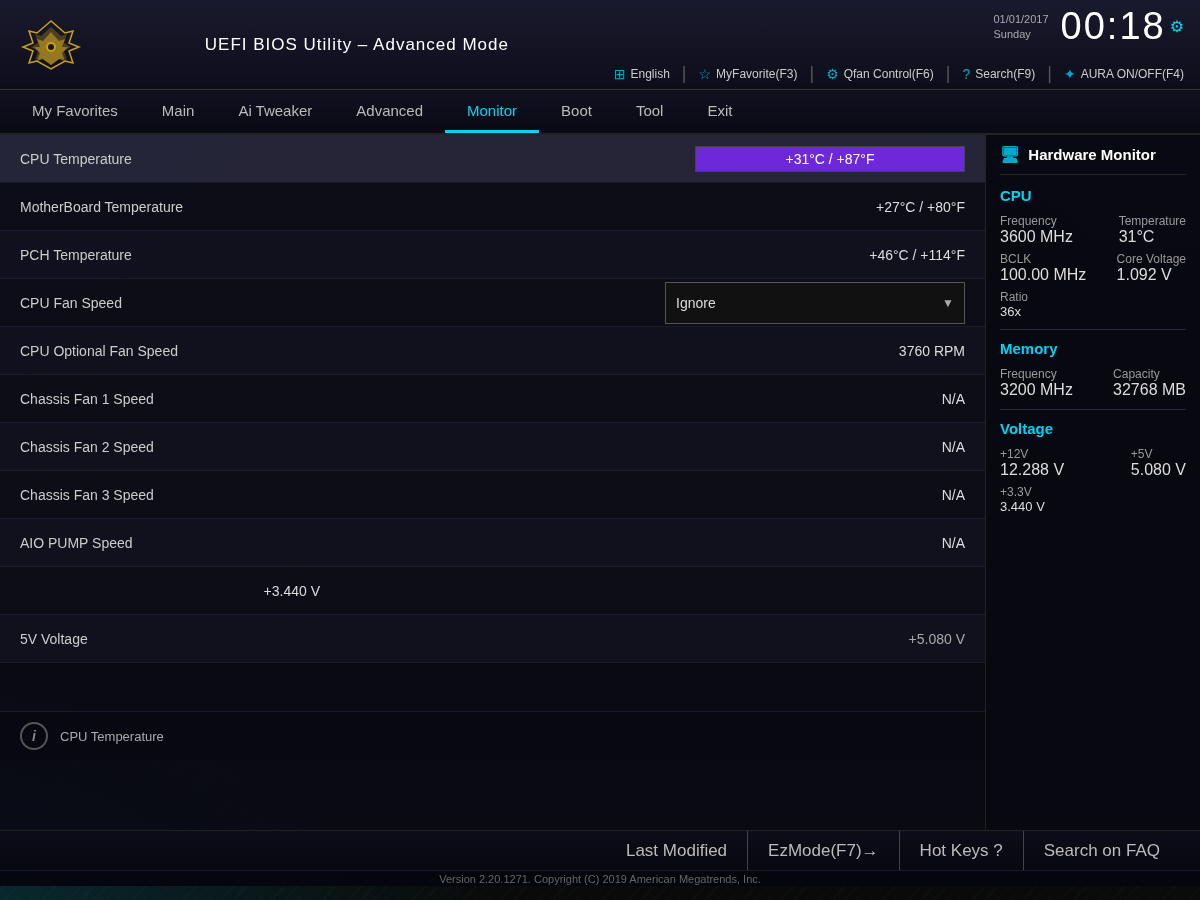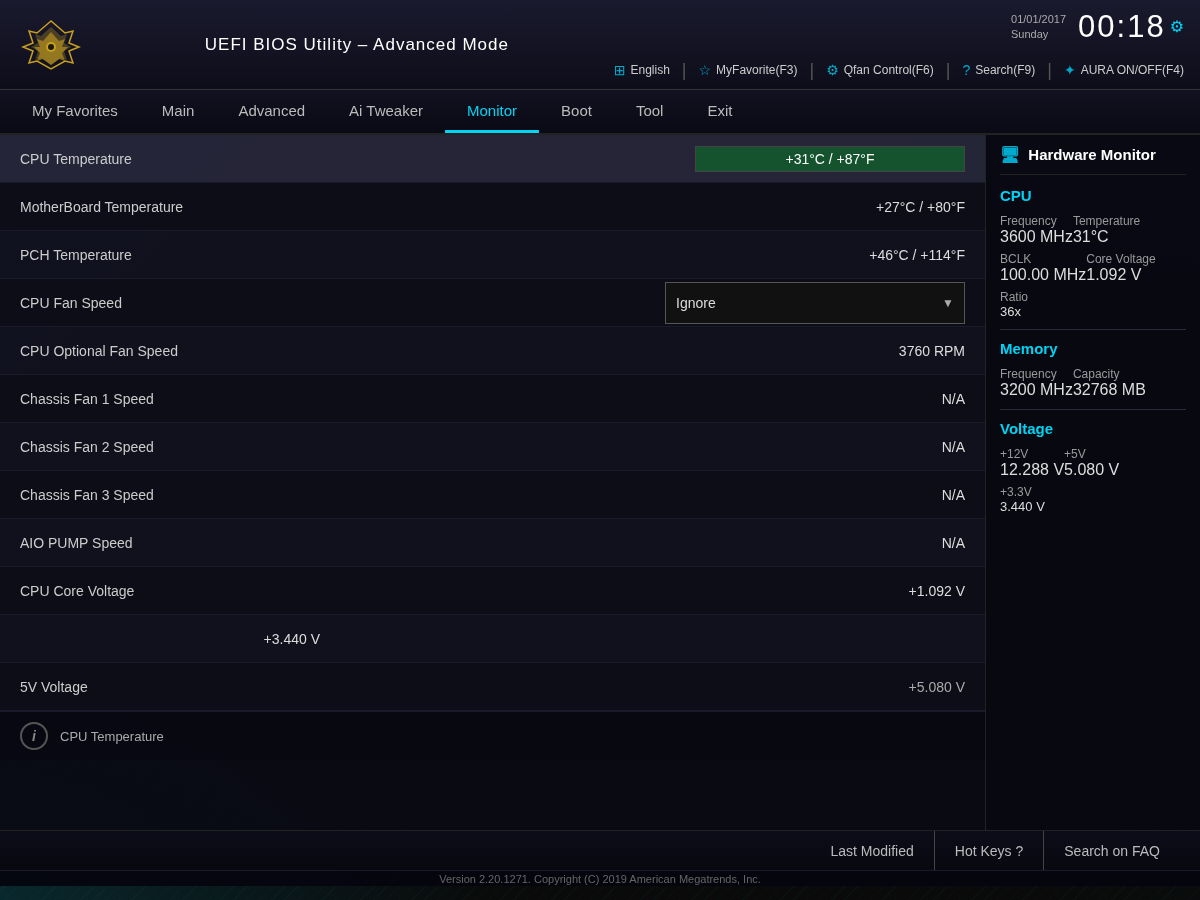--- a/index.html
+++ b/index.html
@@ -101,21 +101,21 @@
       align-items: center;
       gap: 12px;
     }
     .header-date {
       color: #aaa;
       font-size: 11px;
       line-height: 1.3;
     }
     .header-time {
       color: #ffffff;
-      font-size: 31px;
+      font-size: 38px;
       font-weight: 200;
       letter-spacing: 2px;
     }
     .header-settings-icon {
       color: #00d4f5;
       font-size: 16px;
       margin-left: 4px;
     }
     .header-shortcuts {
       display: flex;
@@ -201,21 +201,21 @@
       color: #ccc;
       font-size: 14px;
     }
     .monitor-row-value {
       color: #ddd;
       font-size: 14px;
       text-align: right;
       min-width: 300px;
     }
     .value-box {
-      background: #14532d;
+      background: #6d28d9;
       border: 1px solid #444;
       padding: 4px 14px;
       color: #fff;
       font-size: 14px;
       display: inline-block;
       min-width: 270px;
       text-align: center;
     }
     .value-dropdown {
       background: #111;
@@ -259,21 +259,21 @@
     }
     .sidebar-section-title {
       color: #00d4f5;
       font-size: 15px;
       font-weight: 600;
       margin-bottom: 10px;
       margin-top: 4px;
     }
     .sidebar-row {
       display: flex;
-      justify-content: flex-start;
+      justify-content: space-between;
       margin-bottom: 6px;
     }
     .sidebar-row-label {
       color: #999;
       font-size: 12px;
     }
     .sidebar-row-value {
       color: #ddd;
       font-size: 16px;
     }
@@ -296,21 +296,21 @@
       height: 40px;
       display: flex;
       align-items: center;
       justify-content: flex-end;
       border-top: 1px solid #222;
       padding: 0 20px;
       gap: 0;
     }
     .status-item {
       color: #bbb;
-      font-size: 14px;
+      font-size: 17px;
       padding: 0 20px;
       cursor: pointer;
       border-right: 1px solid #444;
       height: 100%;
       display: flex;
       align-items: center;
       gap: 6px;
     }
     .status-item:last-child { border-right: none; }
 
@@ -423,22 +423,22 @@
           </div>
         </div>
     </div>
   </div>
 </div>
 
 <div class="nav-bar">
   <div id="nav-container" style="display:flex;align-items:stretch;text-align:center;">
       <div class="nav-item">My Favorites</div>
       <div class="nav-item">Main</div>
+      <div class="nav-item">Ai Tweaker</div>
       <div class="nav-item">Advanced</div>
-      <div class="nav-item">Ai Tweaker</div>
       <div class="nav-item active">Monitor</div>
       <div class="nav-item">Boot</div>
       <div class="nav-item">Tool</div>
       <div class="nav-item">Exit</div>
     </div>
 </div>
 
 <div style="position:relative;z-index:5;display:flex;flex-direction:column;height:calc(900px - 90px - 45px - 40px - 30px);">
   <div class="main-layout" style="flex:1;overflow:hidden;">
 
@@ -477,24 +477,20 @@
             <span class="monitor-row-label">Chassis Fan 2 Speed</span>
             <div class="monitor-row-value"><span>N/A</span></div>
           </div>
           <div class="monitor-row">
             <span class="monitor-row-label">Chassis Fan 3 Speed</span>
             <div class="monitor-row-value"><span>N/A</span></div>
           </div>
           <div class="monitor-row">
             <span class="monitor-row-label">AIO PUMP Speed</span>
             <div class="monitor-row-value"><span>N/A</span></div>
-          </div>
-          <div class="monitor-row">
-            <span class="monitor-row-label">CPU Core Voltage</span>
-            <div class="monitor-row-value"><span>+1.092 V</span></div>
           </div>
           <div class="monitor-row">
             <div class="monitor-row-value"><span>+3.440 V</span></div>
           </div>
           <div class="monitor-row">
             <span class="monitor-row-label">5V Voltage</span>
             <div class="monitor-row-value"><span style="color: rgb(170, 170, 170);">+5.080 V</span></div>
           </div>
         </div>
     </div>
@@ -560,20 +556,21 @@
 
   <div class="info-box">
     <div class="info-circle">i</div>
     <div class="info-text">CPU Temperature</div>
   </div>
 </div>
 
 <div class="status-bar">
   <div id="status-items-container" style="display:flex;height:100%;">
       <div class="status-item">Last Modified</div>
+      <div class="status-item">EzMode(F7)→</div>
       <div class="status-item">Hot Keys ?</div>
       <div class="status-item">Search on FAQ</div>
     </div>
 </div>
 
 <div class="bottom-bar">
   <span class="bottom-bar-text">Version 2.20.1271. Copyright (C) 2019 American Megatrends, Inc.</span>
 </div>
 
 </body></html>

